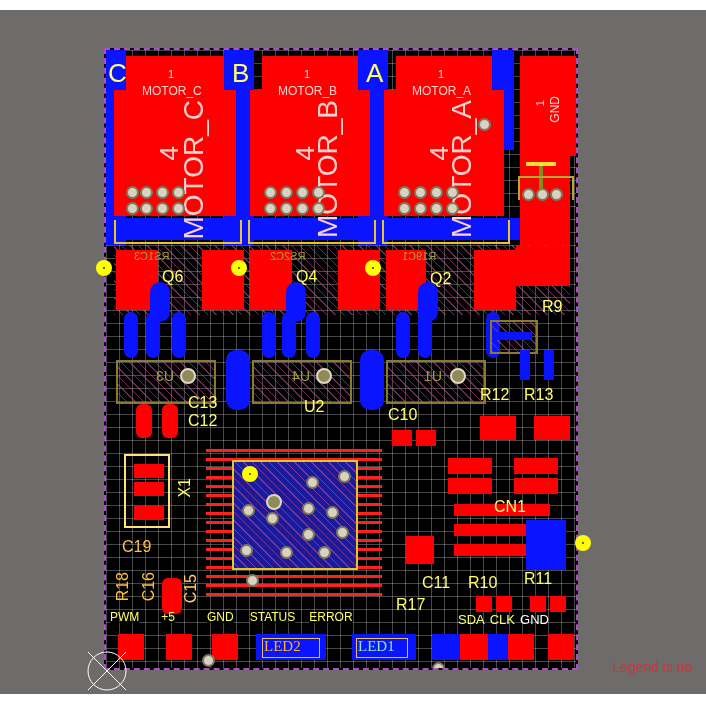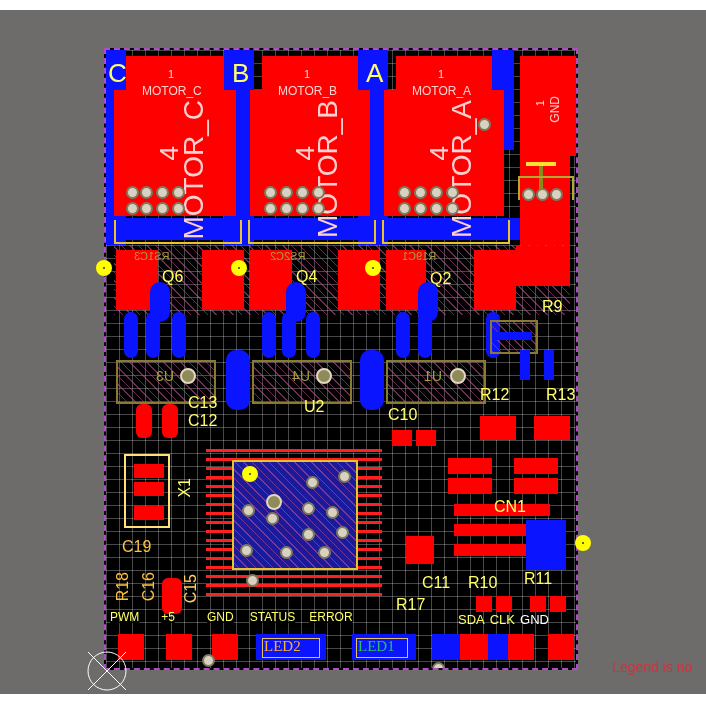--- a/index.html
+++ b/index.html
@@ -147,21 +147,21 @@
     <span class="silk" style="left:186px;top:318px;font-size:14px;color:#a8a040;transform:scaleX(-1);">U4</span>
     <span class="silk" style="left:318px;top:318px;font-size:14px;color:#a8a040;transform:scaleX(-1);">U1</span>
 
 
     <div class="abs hatch" style="left:384px;top:270px;width:44px;height:30px;border:2px solid #8a7a30;"></div>
     <div class="abs blue" style="left:386px;top:282px;width:40px;height:8px;"></div>
     <div class="abs blue" style="left:414px;top:300px;width:10px;height:30px;"></div>
     <div class="abs blue" style="left:438px;top:300px;width:10px;height:30px;"></div>
 
     <span class="silk" style="left:374px;top:336px;font-size:16px;">R12</span>
-    <span class="silk" style="left:418px;top:336px;font-size:16px;padding-left:22px;">R13</span>
+    <span class="silk" style="left:418px;top:336px;font-size:16px;">R13</span>
     <div class="abs red" style="left:374px;top:366px;width:36px;height:24px;"></div>
     <div class="abs red" style="left:428px;top:366px;width:36px;height:24px;"></div>
 
     <div class="abs red" style="left:30px;top:354px;width:16px;height:34px;border-radius:6px;"></div>
     <div class="abs red" style="left:56px;top:354px;width:16px;height:34px;border-radius:6px;"></div>
     <span class="silk" style="left:82px;top:344px;font-size:16px;">C13</span>
     <span class="silk" style="left:82px;top:362px;font-size:16px;">C12</span>
     <span class="silk" style="left:198px;top:348px;font-size:16px;">U2</span>
     <span class="silk" style="left:282px;top:356px;font-size:16px;">C10</span>
     <div class="abs red" style="left:286px;top:380px;width:20px;height:16px;"></div>
@@ -237,21 +237,21 @@
     <div class="abs blue" style="left:246px;top:584px;width:64px;height:26px;"></div>
     <div class="abs blue" style="left:326px;top:584px;width:28px;height:26px;"></div>
     <div class="abs red" style="left:354px;top:584px;width:28px;height:26px;"></div>
     <div class="abs blue" style="left:382px;top:584px;width:20px;height:26px;"></div>
     <div class="abs red" style="left:402px;top:584px;width:26px;height:26px;"></div>
     <div class="abs red" style="left:442px;top:584px;width:26px;height:26px;"></div>
 
     <div class="outline" style="left:156px;top:588px;width:58px;height:20px;border-color:#e8c060;border-width:1px;"></div>
     <span class="silk" style="left:158px;top:588px;font-size:15px;color:#ffb030;font-family:'Liberation Serif',serif;">LED2</span>
     <div class="outline" style="left:250px;top:588px;width:52px;height:20px;border-color:#e8c060;border-width:1px;"></div>
-    <span class="silk" style="left:252px;top:588px;font-size:15px;color:#22c55e;font-family:'Liberation Serif',serif;">LED1</span>
+    <span class="silk" style="left:252px;top:588px;font-size:15px;color:#86efac;font-family:'Liberation Serif',serif;">LED1</span>
 
     <div class="via" style="left:96px;top:604px;"></div>
     <div class="via" style="left:326px;top:612px;"></div>
   </div>
 
   <div class="ymark" style="left:96px;top:250px;"></div>
   <div class="ymark" style="left:231px;top:250px;"></div>
   <div class="ymark" style="left:365px;top:250px;"></div>
   <div class="ymark" style="left:575px;top:525px;"></div>
 

